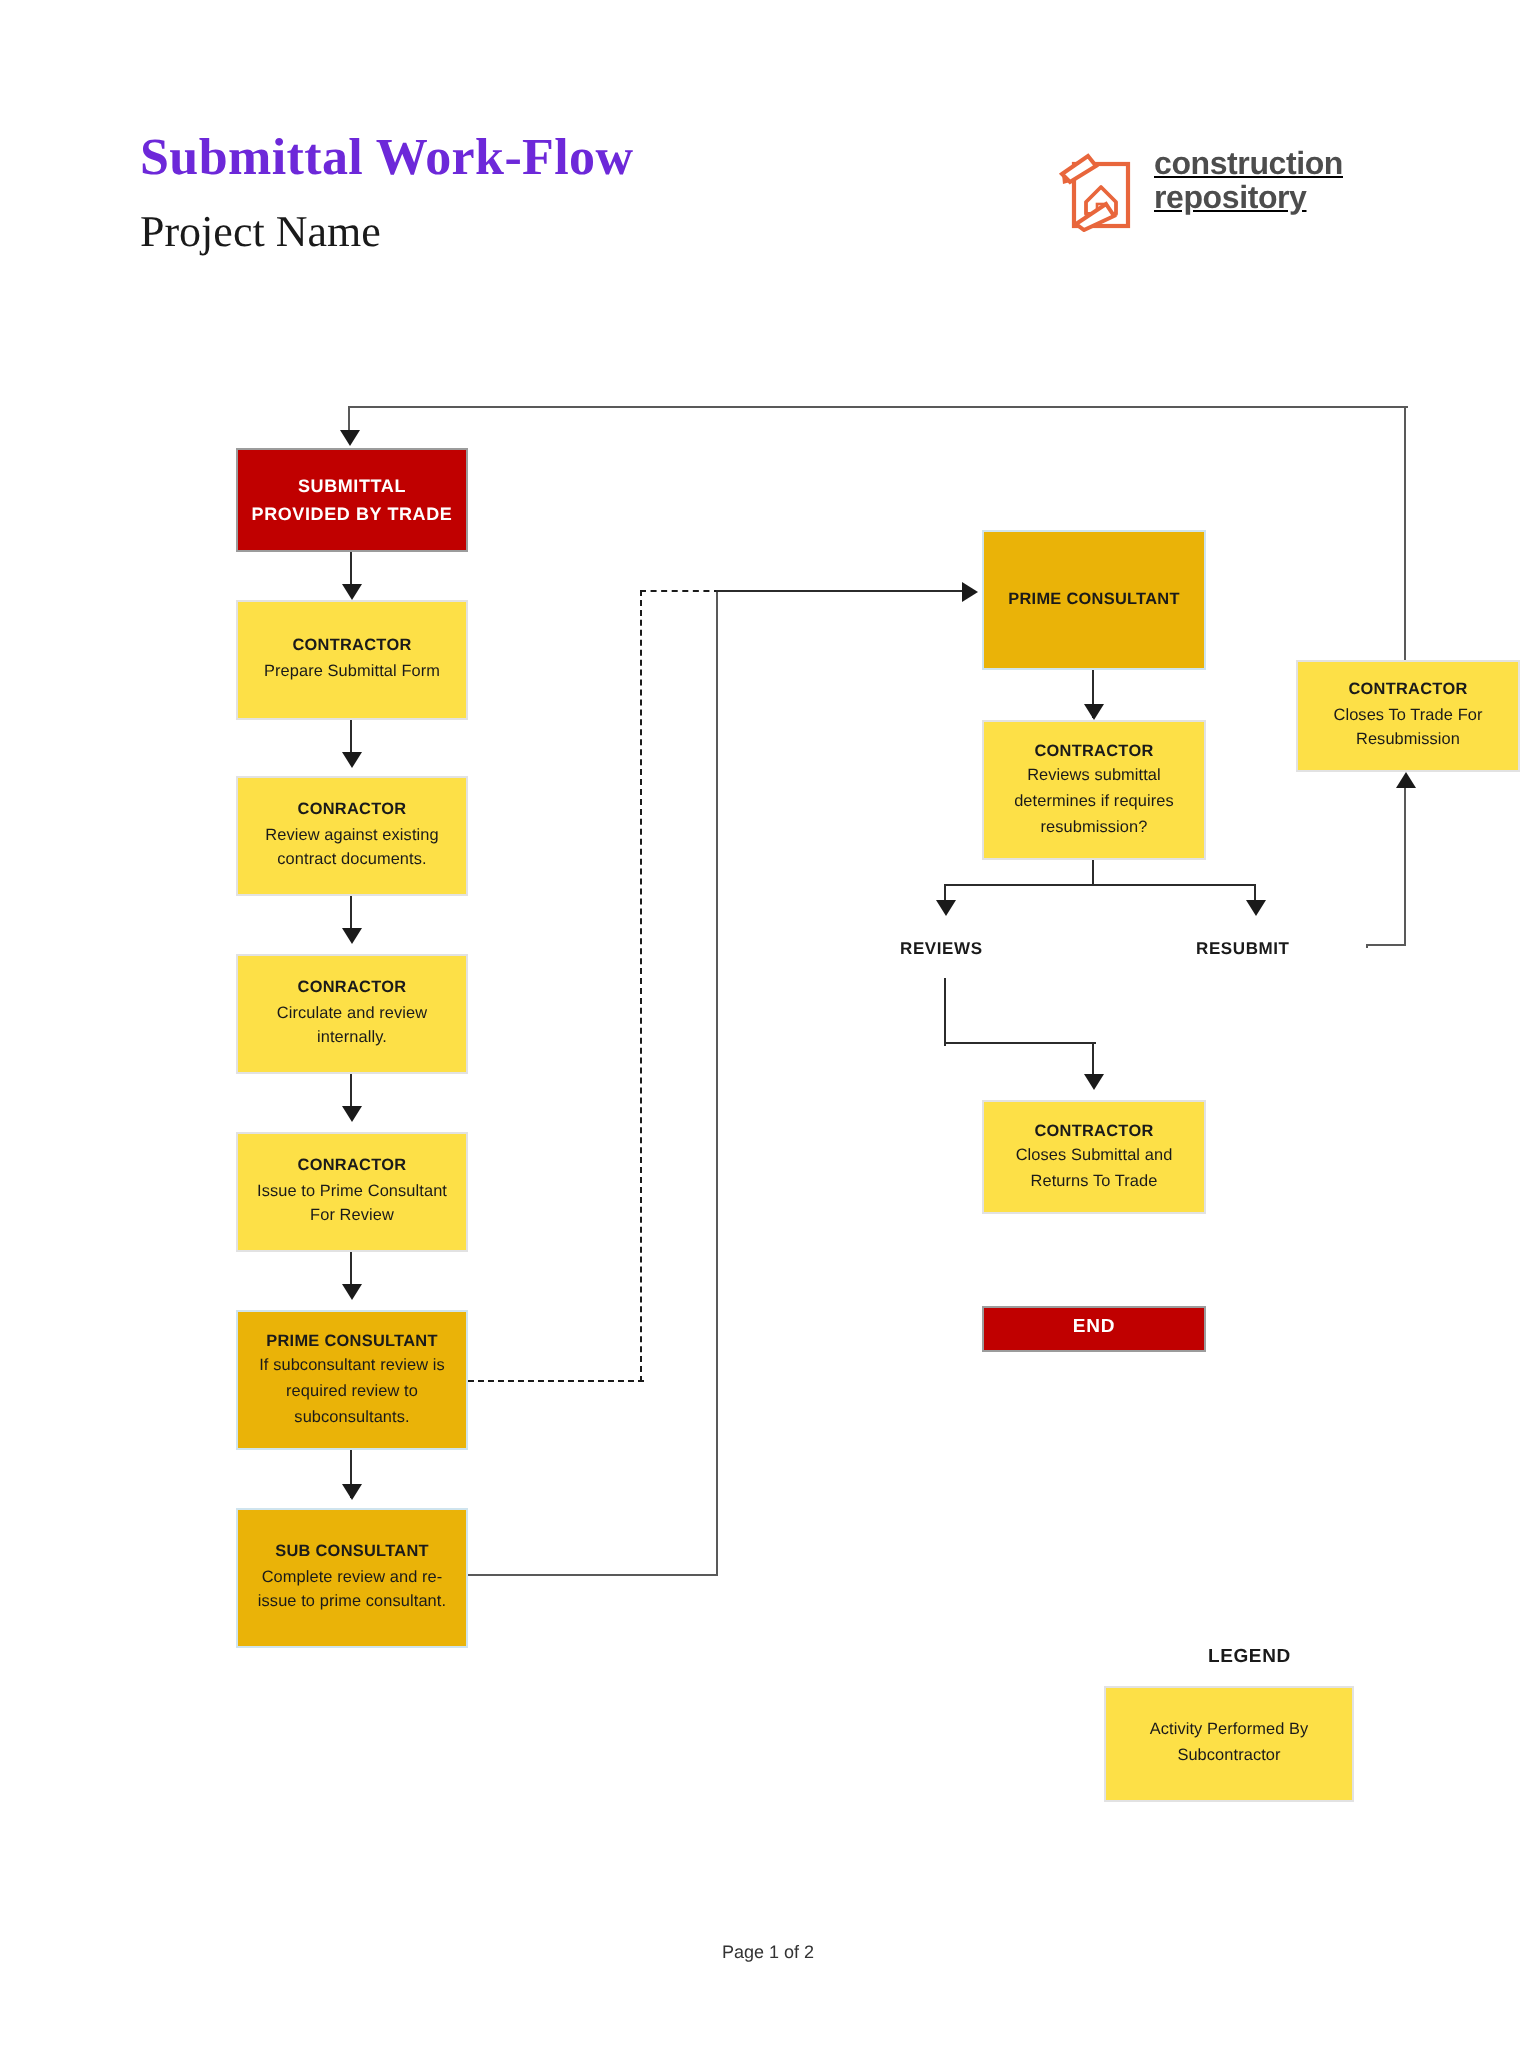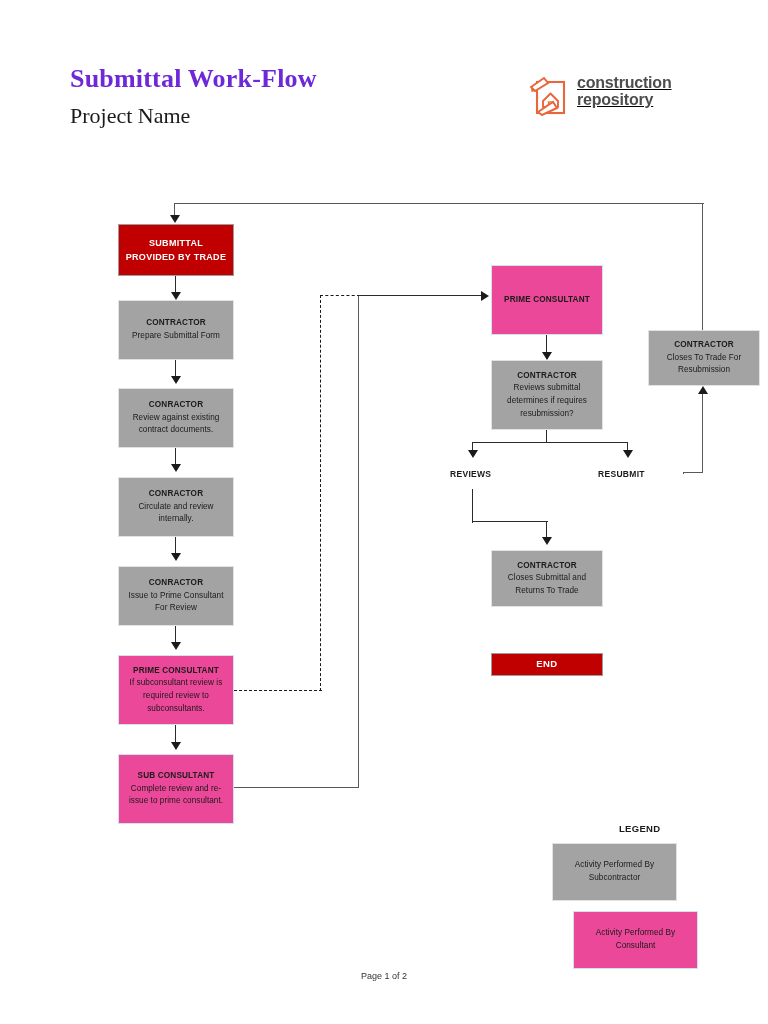--- a/index.html
+++ b/index.html
@@ -85,25 +85,25 @@
   .node .node-head {
     font-weight: bold;
     font-size: 8.2px;
     letter-spacing: .15px;
   }
   .node .node-body {
     font-weight: normal;
     letter-spacing: .05px;
   }
   .node.gray {
-    background: #a3a3a3;
+    background: #fde047;
     border: 0.6px solid #e2e2e2;
   }
   .node.blue {
-    background: #ec4899;
+    background: #eab308;
     border: 0.6px solid #cfe4ee;
   }
   .node.red {
     background: #c00000;
     border: 0.8px solid #9c9c9c;
     color: #ffffff;
   }
   .node.red .node-head {
     color: #ffffff;
     font-size: 9px;
@@ -165,21 +165,21 @@
     font-size: 8.5px;
     font-weight: bold;
     color: #1a1a1a;
     letter-spacing: .3px;
     white-space: nowrap;
   }
 
   
   #legend-title {
     position: absolute;
-    left: 619px; top: 823px;
+    left: 604px; top: 823px;
     font-size: 9.5px;
     font-weight: bold;
     color: #1a1a1a;
     letter-spacing: .3px;
   }
   .legend-box {
     position: absolute;
     box-sizing: border-box;
     display: flex;
     align-items: center;
@@ -336,19 +336,16 @@
   <div class="node terminator" style="left:491px; top:653px; width:112px; height:23px;">
     <div>END</div>
   </div>
 
   <div id="legend-title">LEGEND</div>
 
   <div class="legend-box node gray" style="left:552px; top:843px; width:125px; height:58px;">
     <div class="node-body">Activity Performed By Subcontractor</div>
   </div>
 
-  <div class="legend-box node blue" style="left:573px; top:911px; width:125px; height:58px;">
-    <div class="node-body">Activity Performed By Consultant</div>
-  </div>
 
   <div id="footer">Page 1 of 2</div>
 
 </div>
 
 </body></html>

